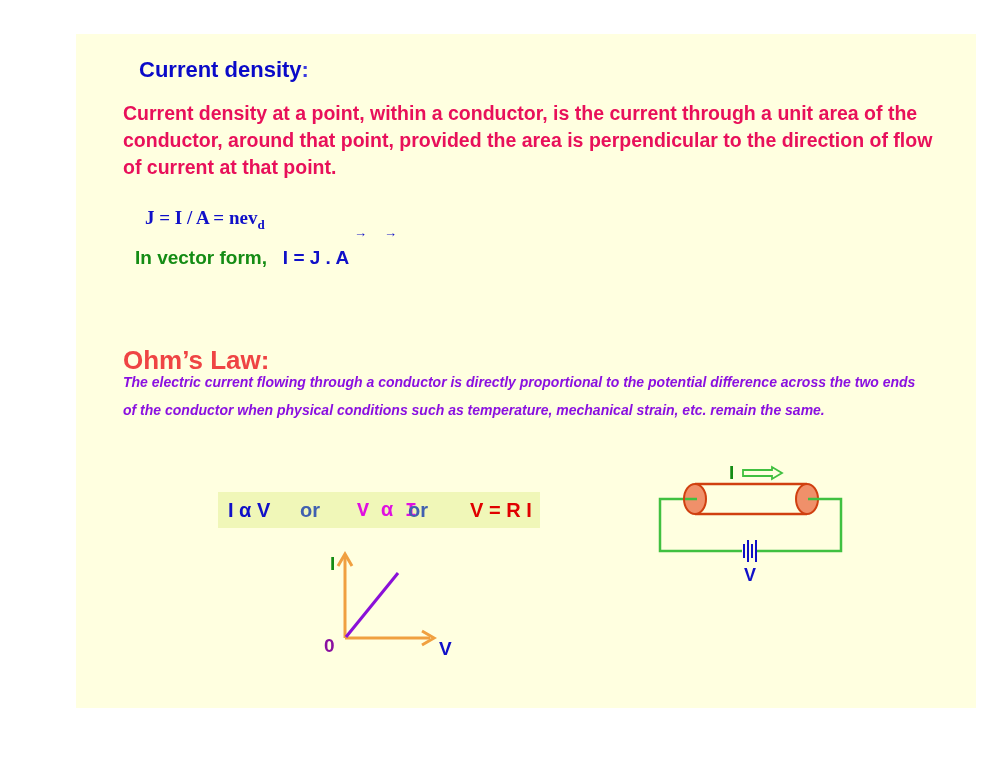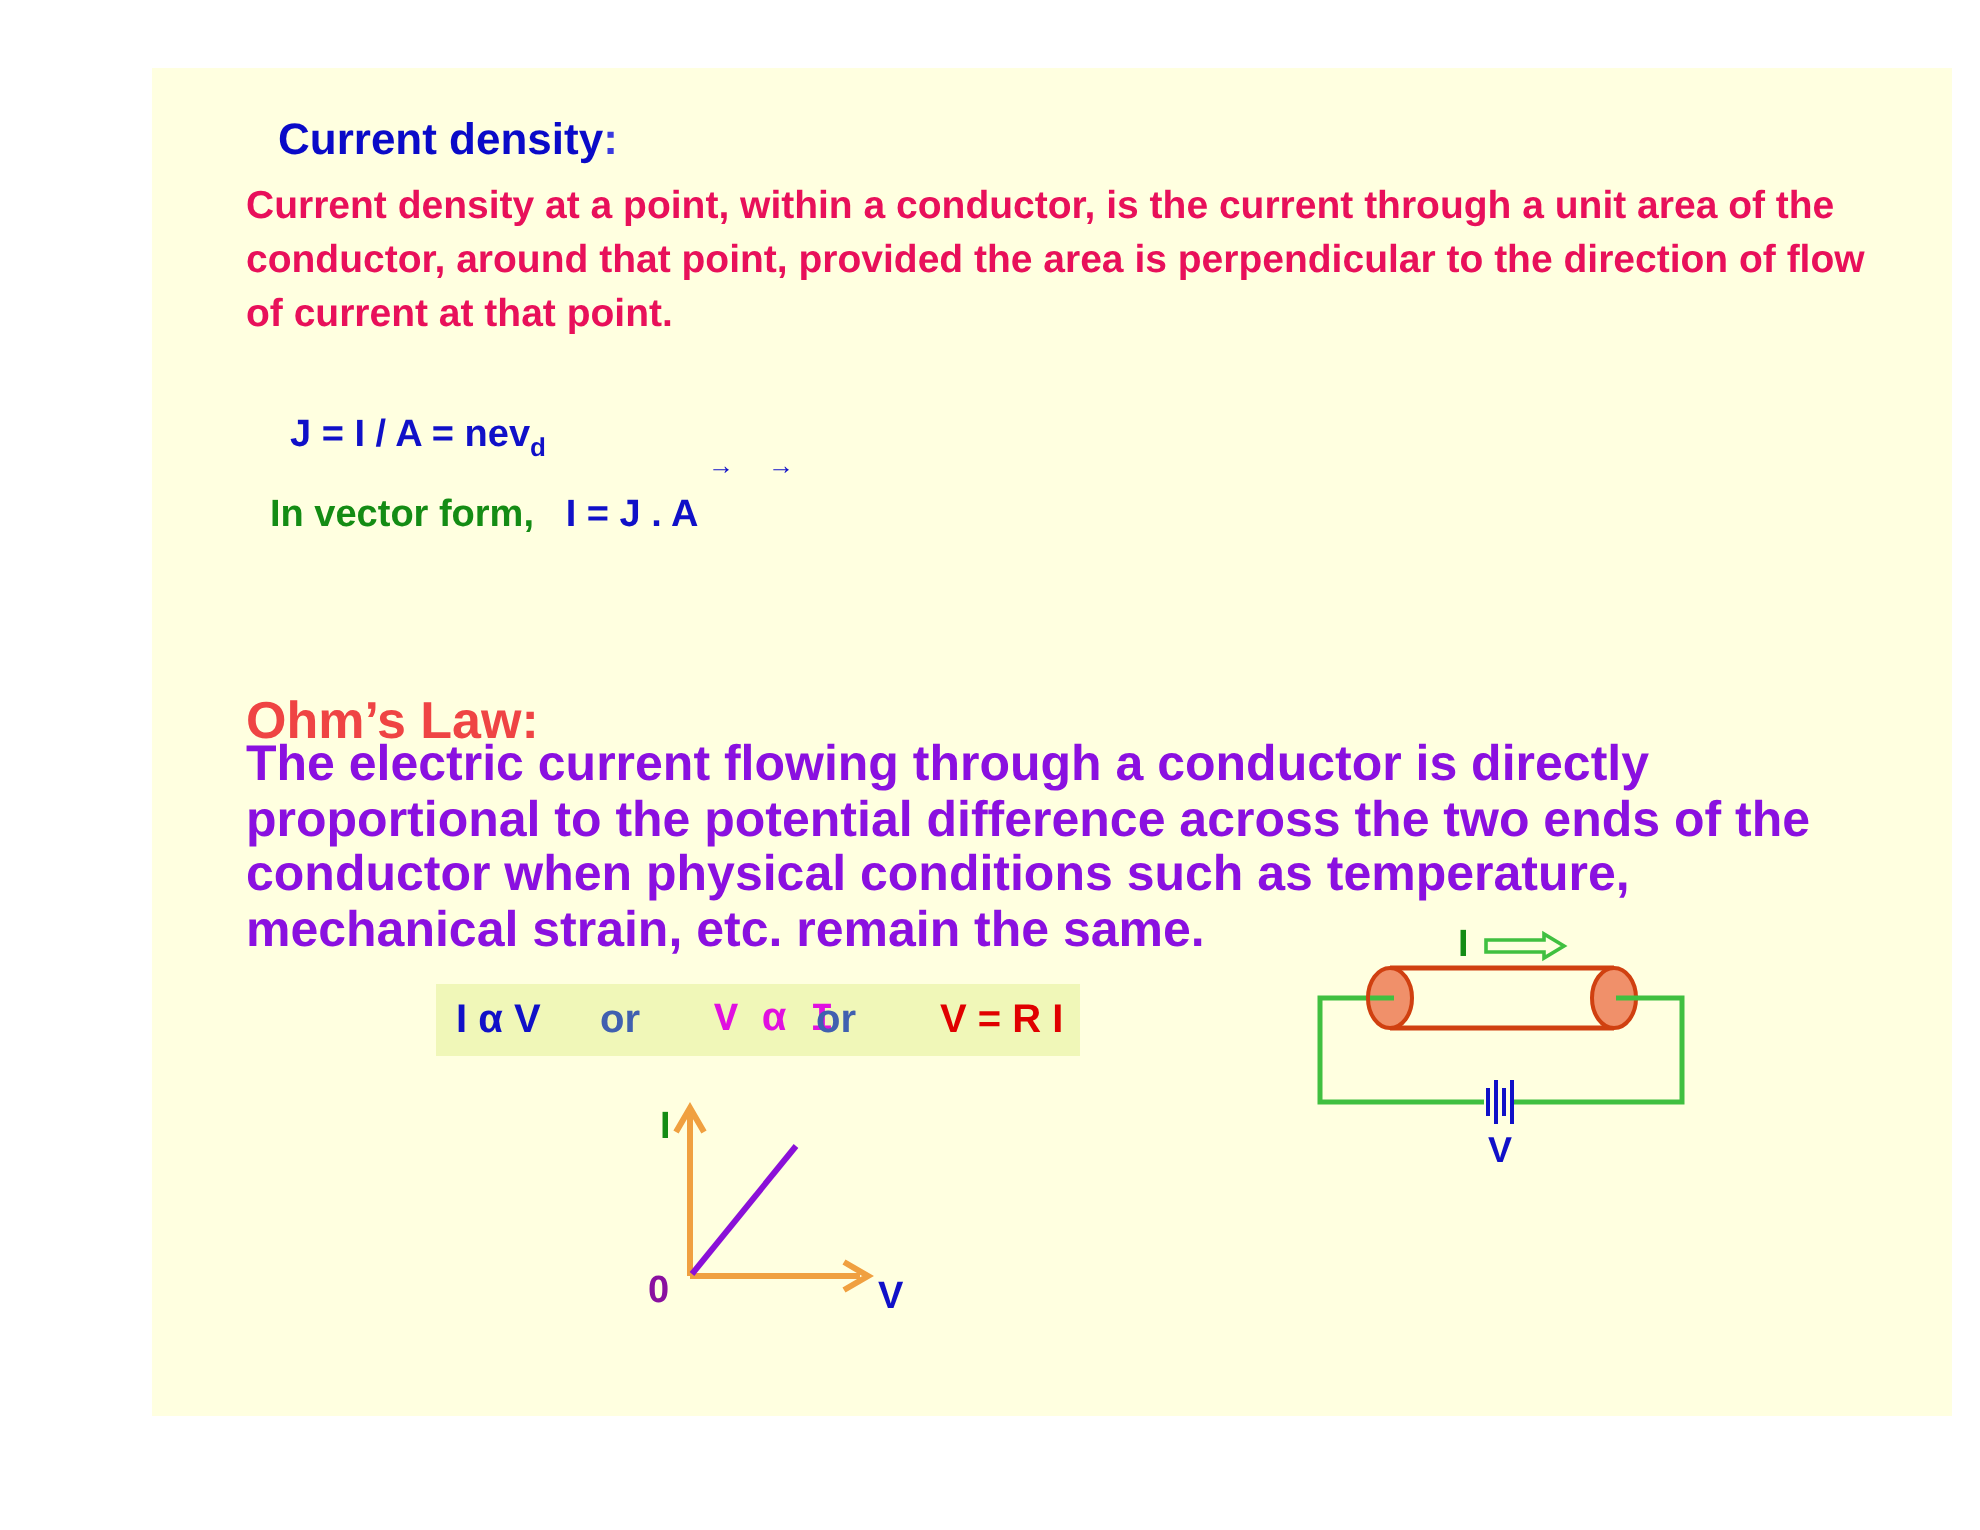--- a/index.html
+++ b/index.html
@@ -2,28 +2,28 @@
 <html><head>
 <meta charset="utf-8">
 <style>
   html, body { margin:0; padding:0; background:#ffffff; }
   body { width:990px; height:765px; position:relative; overflow:hidden;
          font-family:"Liberation Sans", "DejaVu Sans", sans-serif; font-weight:bold; }
   .slide { position:absolute; left:76px; top:34px; width:900px; height:674px; background:#ffffe0; }
   .abs { position:absolute; white-space:nowrap; }
   .h-cd { left:139px; top:57px; font-size:22px; color:#0a0ac8; }
   .h-cd .colon { color:#3a3ae0; }
-  .p-cd { left:123px; top:90px; font-size:19.5px; line-height:27px; color:#e8105a; white-space:normal; width:830px; }
-  .eq1 { left:145px; top:207px; font-size:19px; color:#1010c8; }
+  .p-cd { left:123px; top:100px; font-size:19.5px; line-height:27px; color:#e8105a; white-space:normal; width:830px; }
+  .eq1 { left:145px; top:207px; font-size:19px; color:#1010c8;font-family:Liberation Serif, serif; }
   .eq1 sub { font-size:13px; vertical-align:-5px; }
   .eq2 { left:135px; top:247px; font-size:19px; color:#148c14; }
   .eq2 .vec { color:#1010c8; }
   .vecarrow { position:absolute; font-size:13px; color:#1010c8; top:225px; }
   .h-ohm { left:123px; top:345px; font-size:26px; color:#ef4444; }
-  .p-ohm { left:123px; top:369px; font-size:25px; line-height:27.5px; color:#8a10e0; white-space:normal; width:800px; }
+  .p-ohm { left:123px; top:369px; font-size:14px; line-height:27.5px; color:#8a10e0; white-space:normal; width:800px;font-style:italic; }
   .relbox { position:absolute; left:218px; top:492px; width:322px; height:36px; background:#f0f7b8; }
   .rel { position:absolute; top:499px; font-size:20px; }
   .graph-label { position:absolute; font-size:19px; }
 </style>
 </head>
 <body>
 
 <div class="slide"></div>
 
 <div class="abs h-cd"><span>Current density</span><span class="colon">:</span></div>

